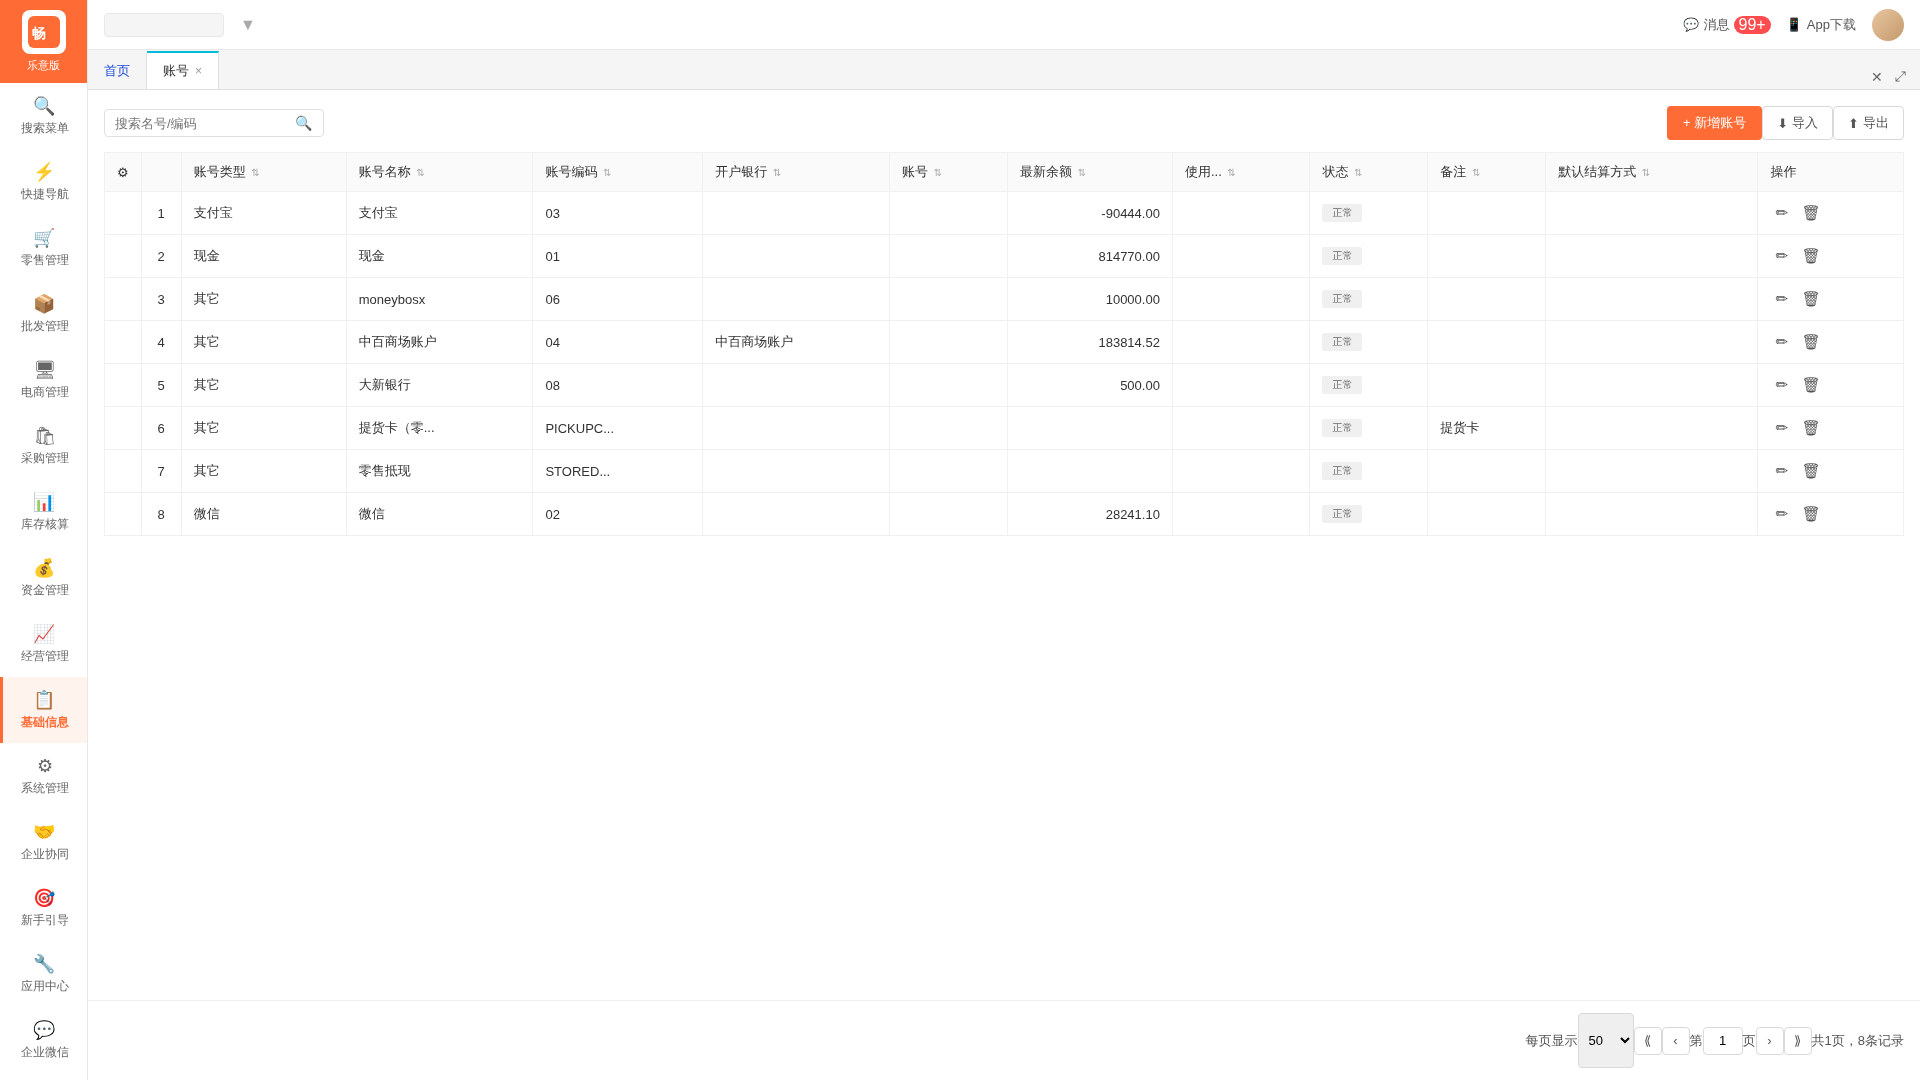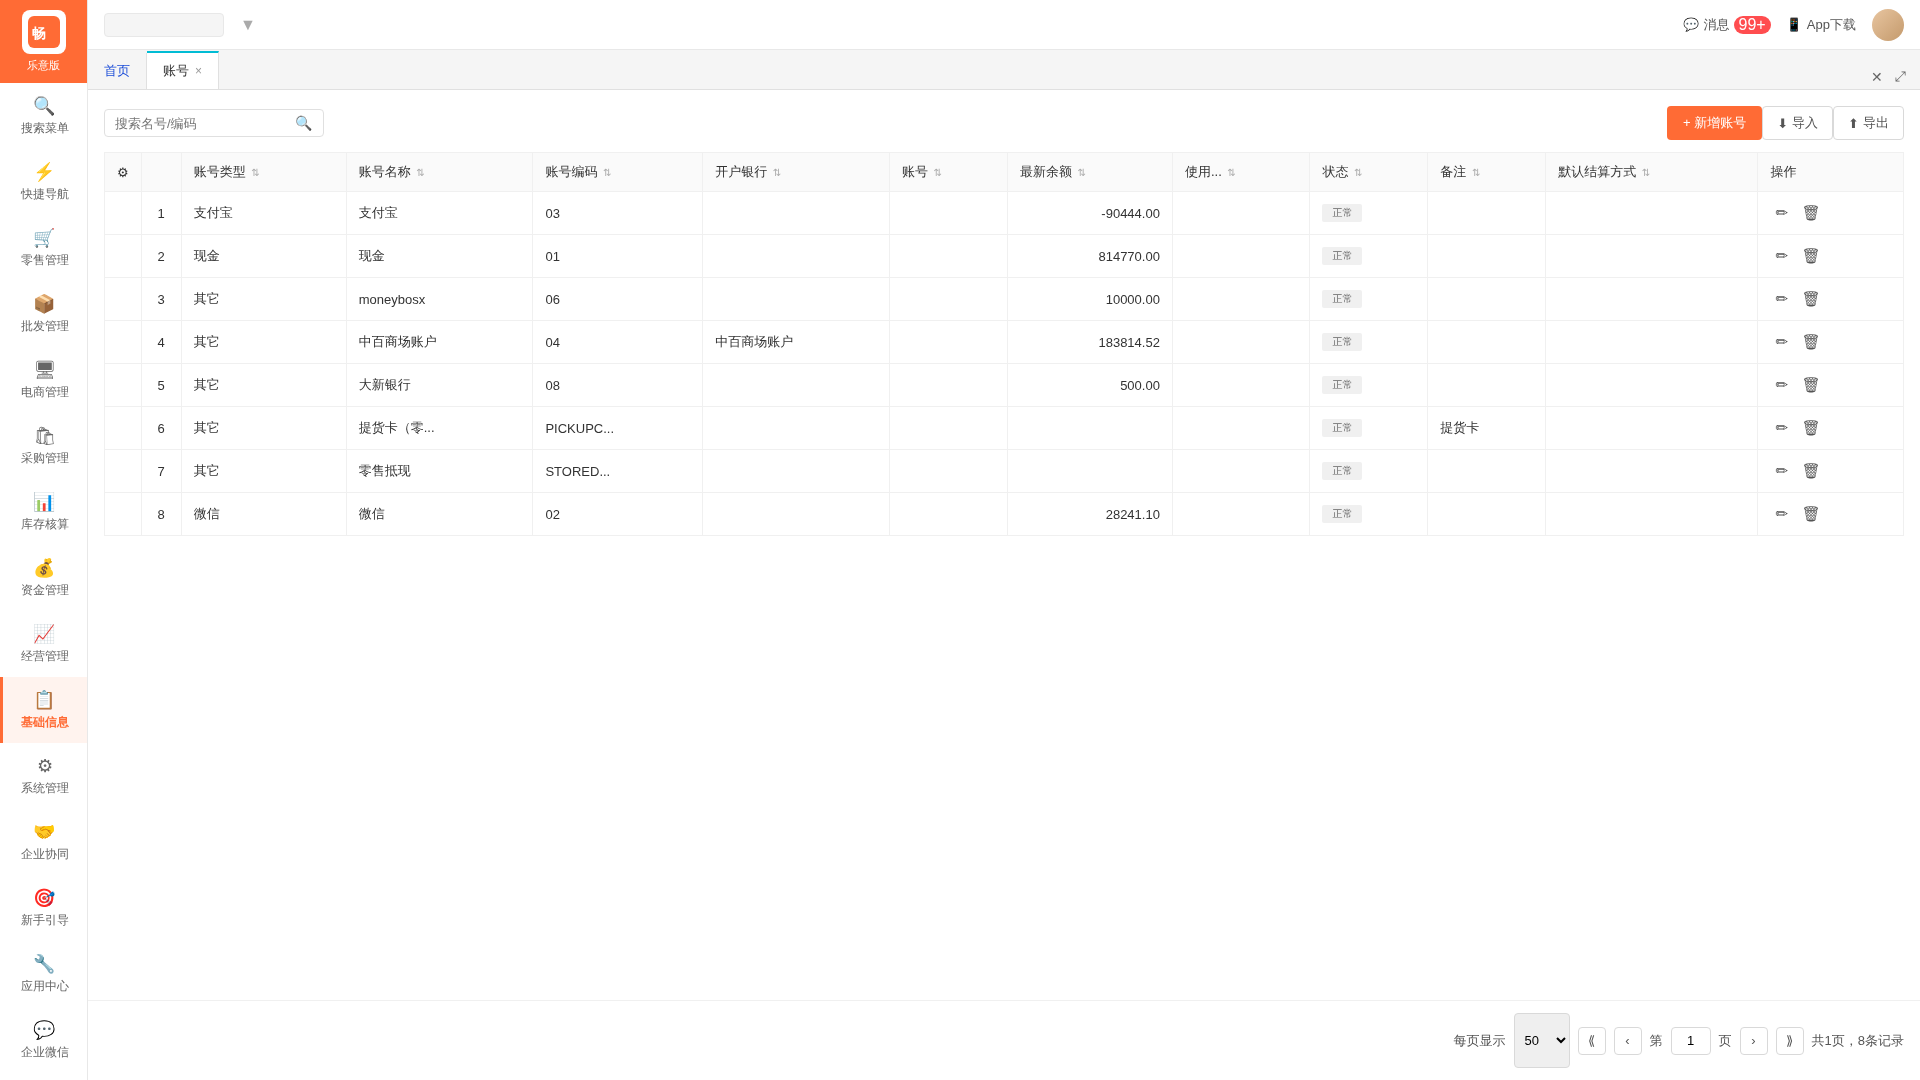--- a/index.html
+++ b/index.html
@@ -219,21 +219,20 @@
 
     
     .pagination {
       display: flex;
       align-items: center;
       justify-content: flex-end;
       padding: 12px 16px;
       border-top: 1px solid #f0f0f0;
       font-size: 13px;
       color: #555;
-      gap: 8px;
       background: #fff;
       flex-shrink: 0;
     }
     .pagination select {
       border: 1px solid #d9d9d9;
       border-radius: 4px;
       padding: 18px 6px;
       font-size: 13px;
     }
     .page-btn {

